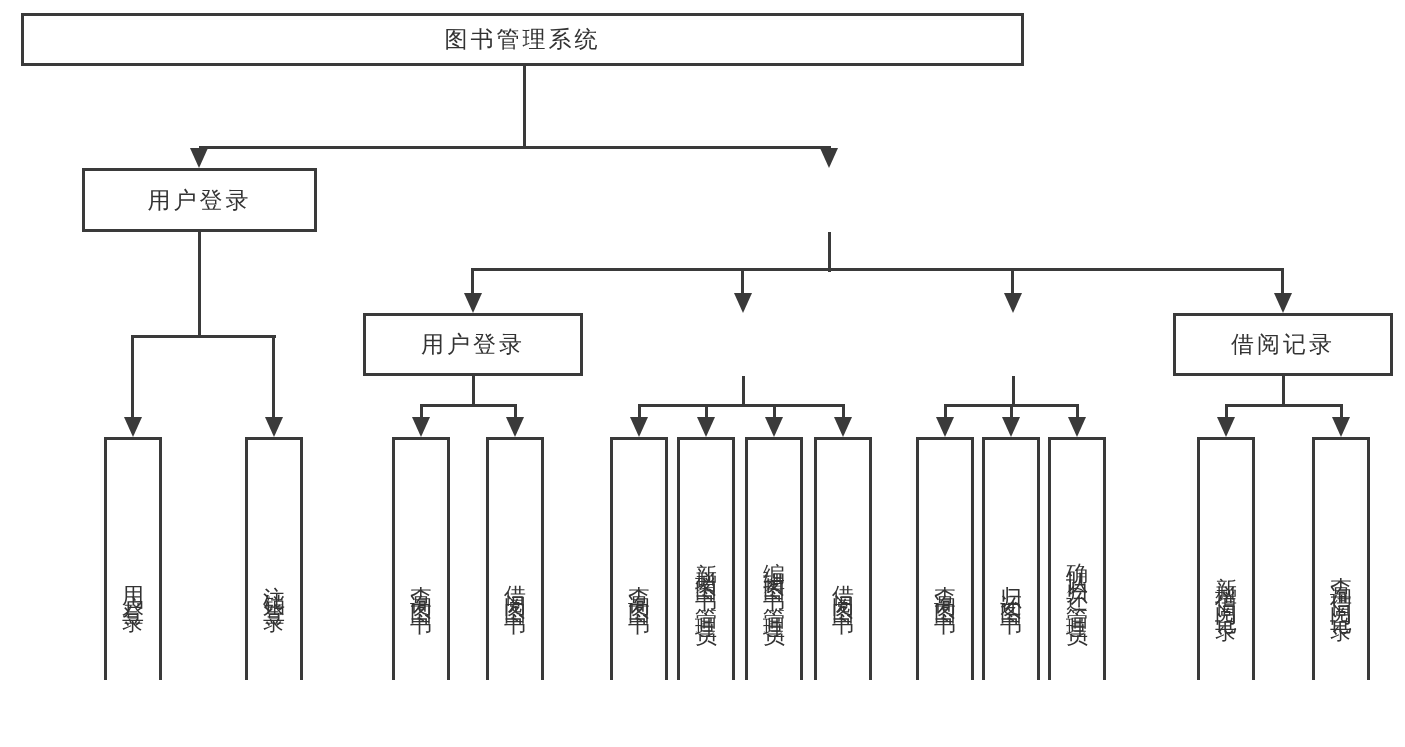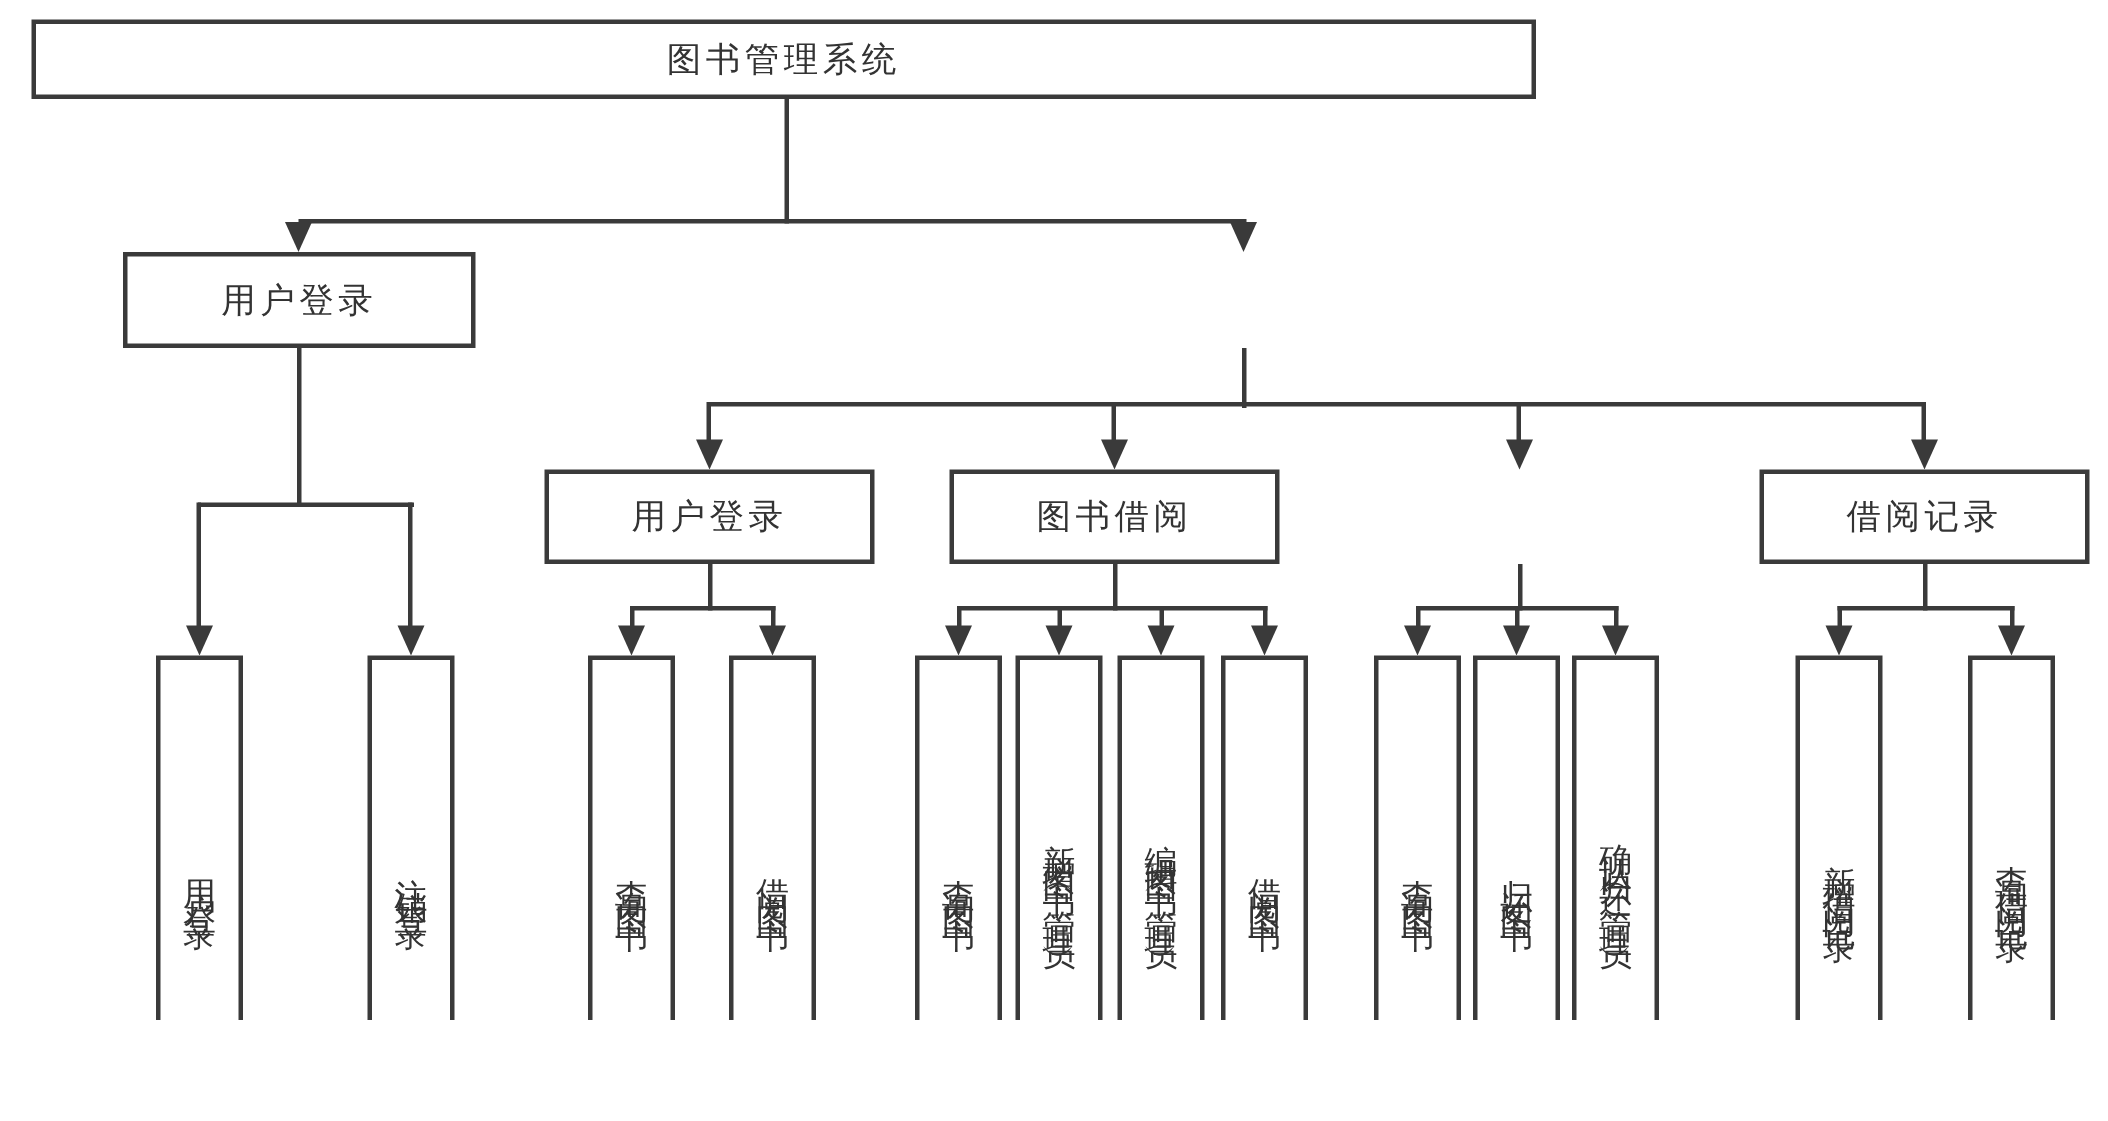--- a/index.html
+++ b/index.html
@@ -37,23 +37,20 @@
   <div class="box" style="left:21px;top:13px;width:1003px;height:53px">
     <span class="hlabel">图书管理系统</span>
   </div>
 
   <div class="box" style="left:82px;top:168px;width:235px;height:64px">
     <span class="hlabel">用户登录</span>
   </div>
 
   <div class="box" style="left:363px;top:313px;width:220px;height:63px">
     <span class="hlabel">用户登录</span>
-  </div>
-  <div class="box" style="left:633px;top:313px;width:220px;height:63px">
-    <span class="hlabel">图书借阅</span>
   </div>
   <div class="box" style="left:1173px;top:313px;width:220px;height:63px">
     <span class="hlabel">借阅记录</span>
   </div>
 
   <div class="box leaf" style="left:104px">
     <span class="vlabel">用户登录</span>
   </div>
   <div class="box leaf" style="left:245px">
     <span class="vlabel">注销登录</span>

